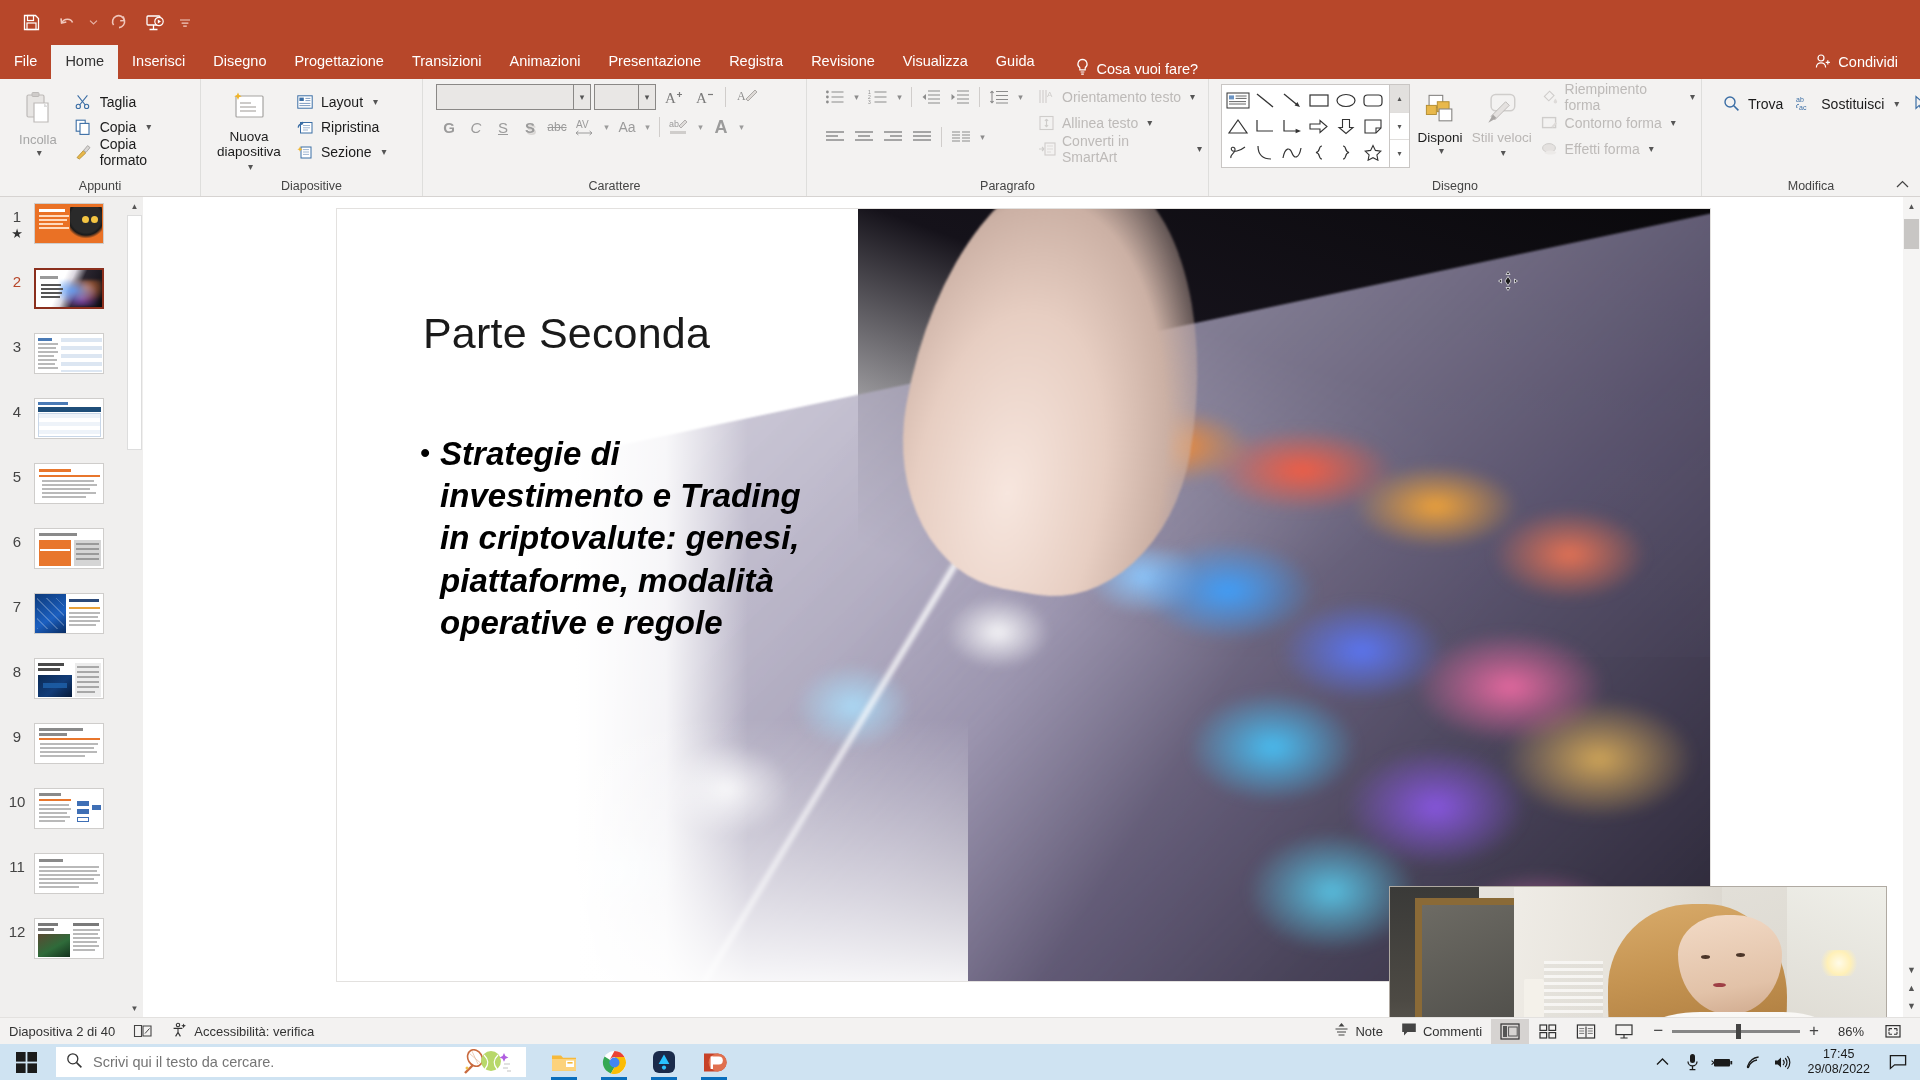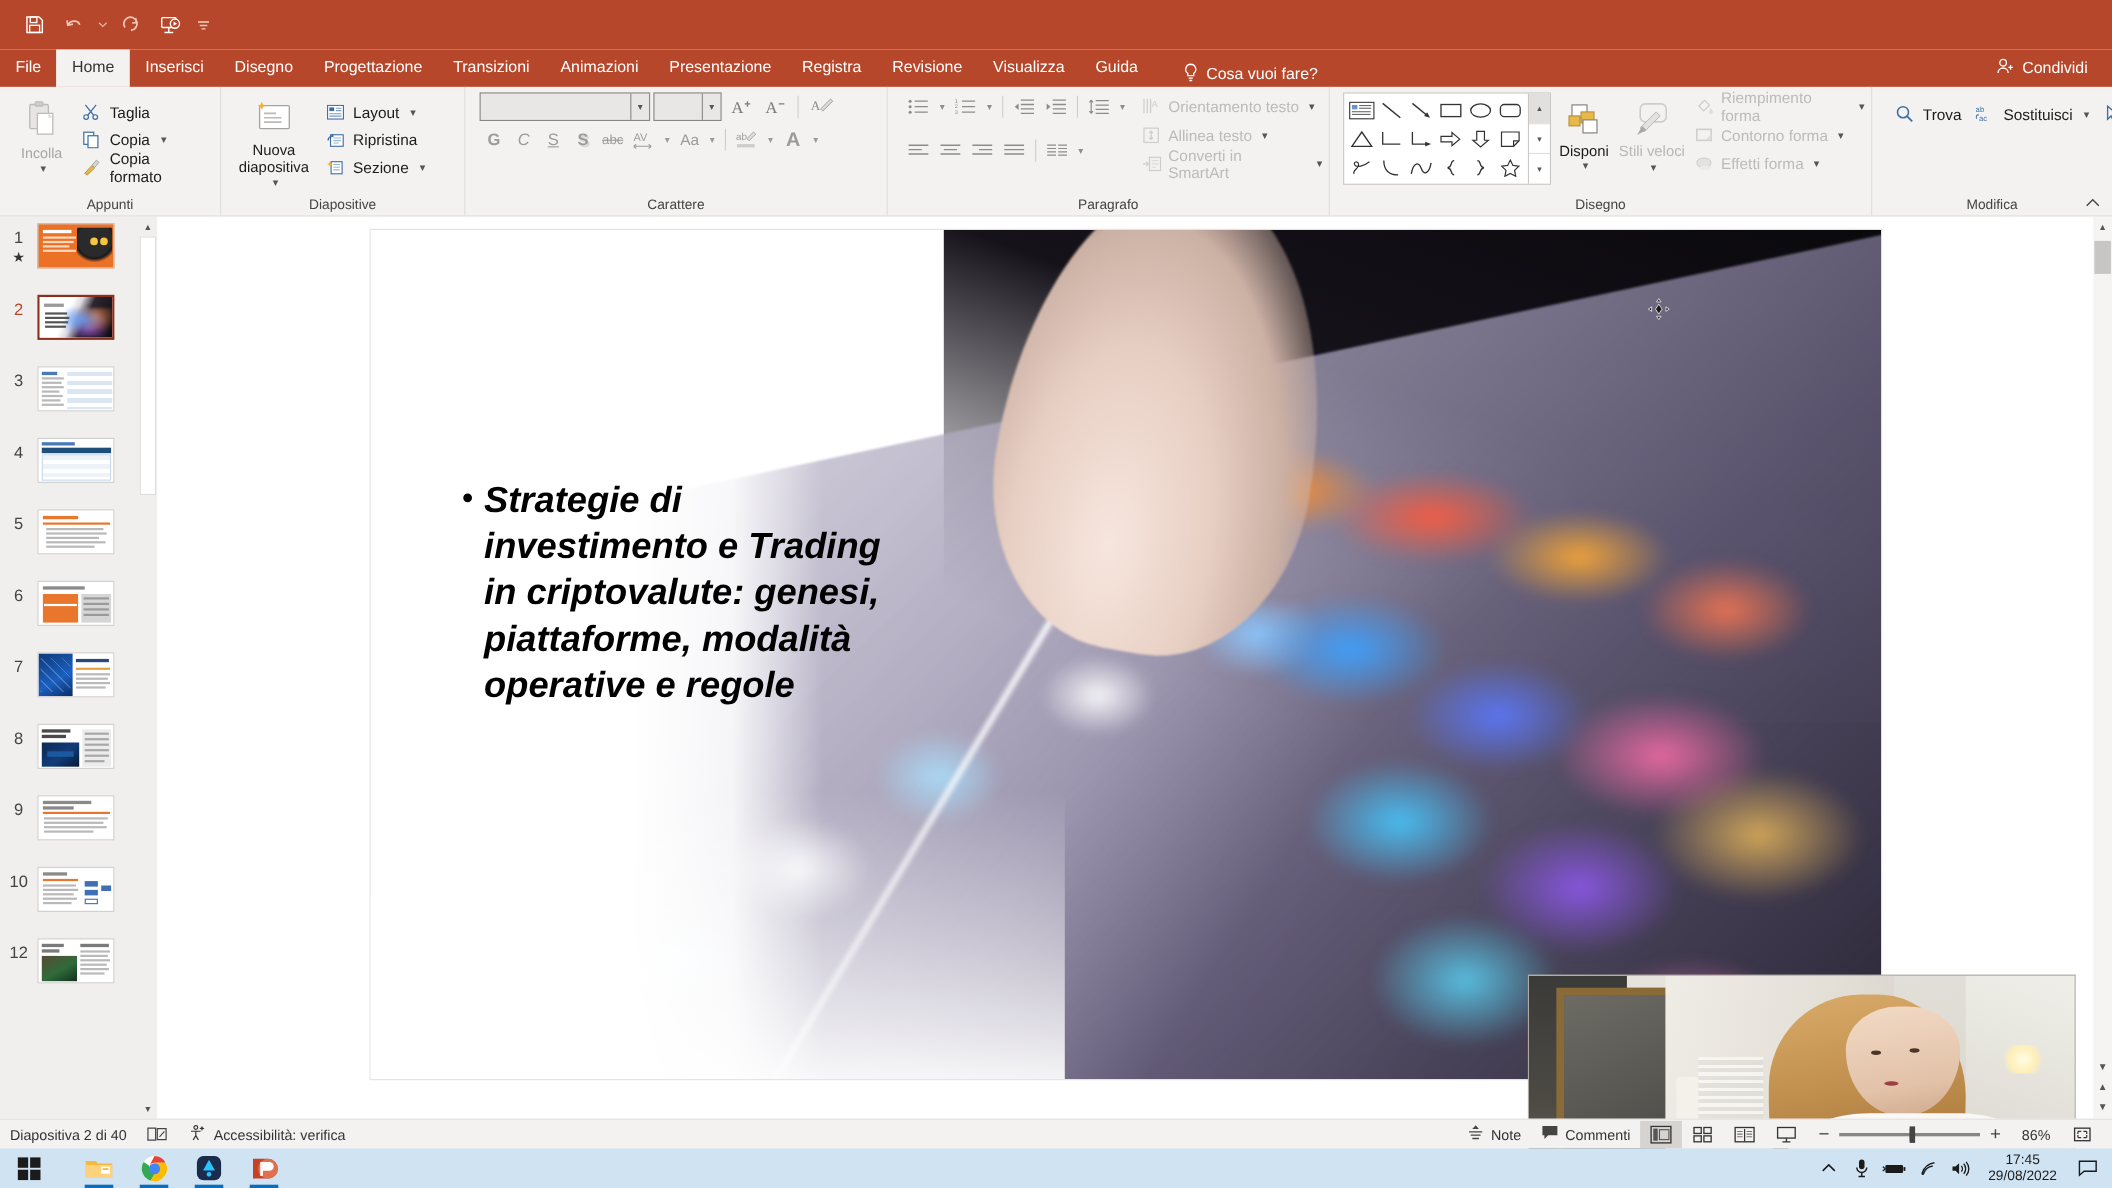--- a/index.html
+++ b/index.html
@@ -1091,20 +1091,32 @@
             <div class="tb-line" style="left:4px;top:23px;width:28px"></div>
             <div class="tb-line" style="left:4px;top:27px;width:31px"></div>
             <div class="tb-line" style="left:4px;top:31px;width:26px"></div>
             <div style="position:absolute;left:42px;top:12px;width:12px;height:5px;background:#3f6fb5"></div>
             <div style="position:absolute;left:42px;top:20px;width:12px;height:5px;background:#3f6fb5"></div>
             <div style="position:absolute;left:57px;top:16px;width:9px;height:5px;background:#3f6fb5"></div>
             <div style="position:absolute;left:42px;top:28px;width:12px;height:5px;background:#fff;border:1px solid #3f6fb5"></div>
           </div>
         </div>
 
+        <div class="thumb-row">
+          <div class="thumb-num"><span>11</span></div>
+          <div class="thumb-img">
+            <div class="tb-title" style="left:4px;top:5px;width:24px;background:#8a8a8a"></div>
+            <div class="tb-line" style="left:4px;top:12px;width:60px"></div>
+            <div class="tb-line" style="left:4px;top:16px;width:58px"></div>
+            <div class="tb-line" style="left:4px;top:20px;width:61px"></div>
+            <div class="tb-line" style="left:4px;top:24px;width:55px"></div>
+            <div class="tb-line" style="left:4px;top:28px;width:59px"></div>
+            <div class="tb-line" style="left:4px;top:32px;width:40px"></div>
+          </div>
+        </div>
 
         <div class="thumb-row">
           <div class="thumb-num"><span>12</span></div>
           <div class="thumb-img">
             <div class="tb-title" style="left:3px;top:4px;width:20px;background:#7a7a7a"></div>
             <div class="tb-title" style="left:3px;top:9px;width:16px;background:#7a7a7a"></div>
             <div style="position:absolute;left:3px;top:15px;width:32px;height:23px;background:linear-gradient(150deg,#5a4a33,#2f6b3a 55%,#13301c)"></div>
             <div class="tb-title" style="left:38px;top:4px;width:26px;background:#7a7a7a"></div>
             <div class="tb-line" style="left:38px;top:10px;width:27px"></div>
             <div class="tb-line" style="left:38px;top:14px;width:25px"></div>
@@ -1131,20 +1143,21 @@
           <div class="ph-base"></div>
           <div class="ph-dark"></div>
           <div class="ph-tablet"></div>
           <div class="ph-trail"></div>
           <div class="ph-spectrum"></div>
           <div class="ph-edge"></div>
           <div class="ph-finger"></div>
           <div class="ph-white-left"></div>
           <div class="ph-white-bottom"></div>
         </div>
+        <div class="slide-title">Parte Seconda</div>
         <div class="slide-body">
           <span class="slide-bullet">•</span>
           <span>Strategie di investimento e Trading in criptovalute: genesi, piattaforme, modalità operative e regole</span>
         </div>
       </div>
     </div>
 
     <div class="webcam">
       <div class="wc-bg"></div>
       <div class="wc-wall-l"></div>
@@ -1269,20 +1282,41 @@
 
   <div class="taskbar">
     <div class="start">
       <svg width="21" height="21" viewBox="0 0 21 21">
           <rect x="0" y="0" width="9.6" height="9.6" fill="#1b1b1b"></rect>
           <rect x="11.4" y="0" width="9.6" height="9.6" fill="#1b1b1b"></rect>
           <rect x="0" y="11.4" width="9.6" height="9.6" fill="#1b1b1b"></rect>
           <rect x="11.4" y="11.4" width="9.6" height="9.6" fill="#1b1b1b"></rect>
         </svg>
     </div>
+    <div class="searchbox">
+      <span>
+        <svg width="17" height="17" viewBox="0 0 17 17">
+            <circle cx="6.8" cy="6.8" r="5" fill="none" stroke="#333" stroke-width="1.3"></circle>
+            <path d="M10.6 10.6 L15.4 15.4" stroke="#333" stroke-width="1.5"></path>
+          </svg>
+      </span>
+      <input readonly="" placeholder="Scrivi qui il testo da cercare." style="">
+      <span style="position:absolute;right:8px;top:2px">
+        <svg width="58" height="26" viewBox="0 0 58 26">
+          <ellipse cx="15" cy="9" rx="7" ry="8.6" fill="none" stroke="#c96a3e" stroke-width="1.6" transform="rotate(-30 15 9)"></ellipse>
+          <path d="M13 16 L5 24" stroke="#c96a3e" stroke-width="2.4"></path>
+          <path d="M9.5 4.5 L20 13.5M12 2.2 L18 15" stroke="#e3b79a" stroke-width=".7"></path>
+          <circle cx="31" cy="12" r="10" fill="#b8d86a"></circle>
+          <path d="M24 6 C29 11, 29 15, 25 20M38 6 C33 11, 33 15, 37 20" fill="none" stroke="#fff" stroke-width="1.3"></path>
+          <path d="M44 4 l1.4 3 3 1.4 -3 1.4 -1.4 3 -1.4 -3 -3 -1.4 3 -1.4z" fill="#b05ee0"></path>
+          <path d="M44 15h6M43 19h5M47 22h4" stroke="#d8d8d8" stroke-width="1.3"></path>
+          <circle cx="7" cy="19" r="1.5" fill="#f0c14b"></circle>
+        </svg>
+      </span>
+    </div>
     <div class="tb-icons">
       <div class="tbapp run">
         <svg width="26" height="22" viewBox="0 0 26 22">
             <path d="M1 4.4h9l2 2.4h13v13H1z" fill="#f6b93b"></path>
             <path d="M1 8h24v11.8H1z" fill="#fcd27c"></path>
             <rect x="15" y="9.6" width="8" height="6.4" fill="#fff"></rect>
             <rect x="16.4" y="11" width="5.2" height="1.6" fill="#f6b93b"></rect>
           </svg>
       </div>
       <div class="tbapp run">

